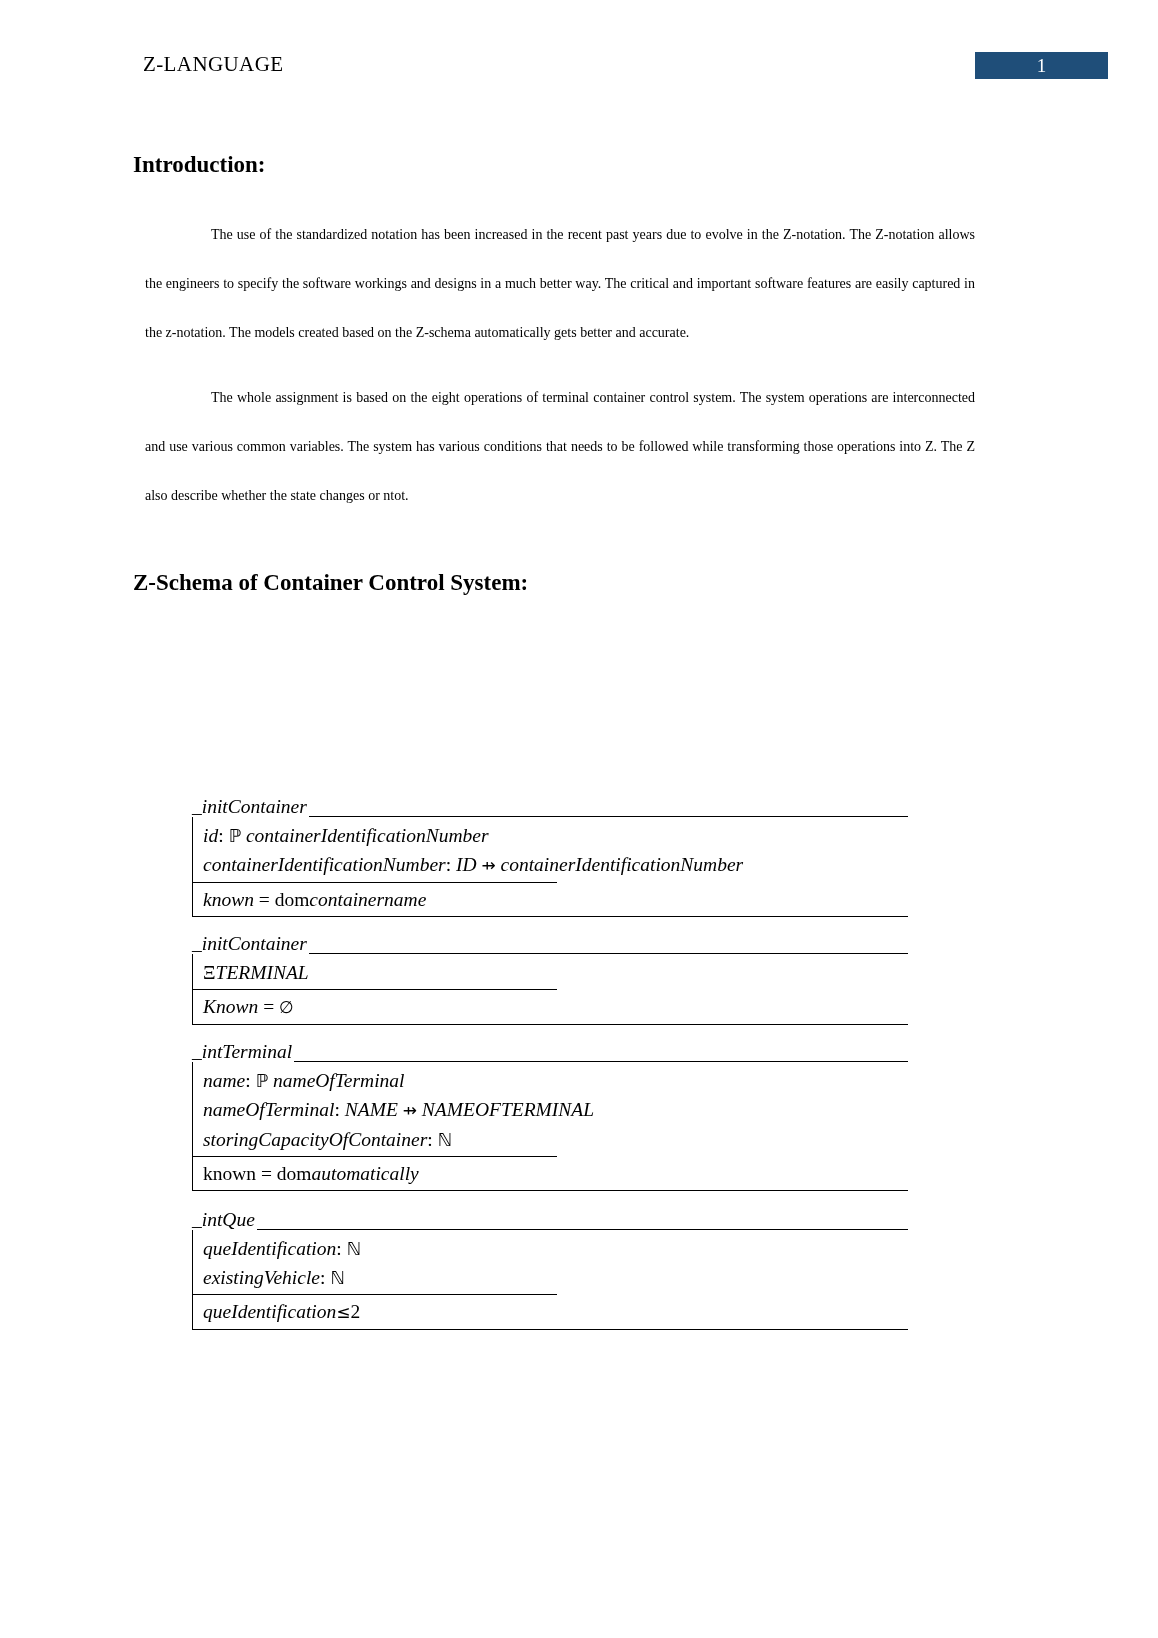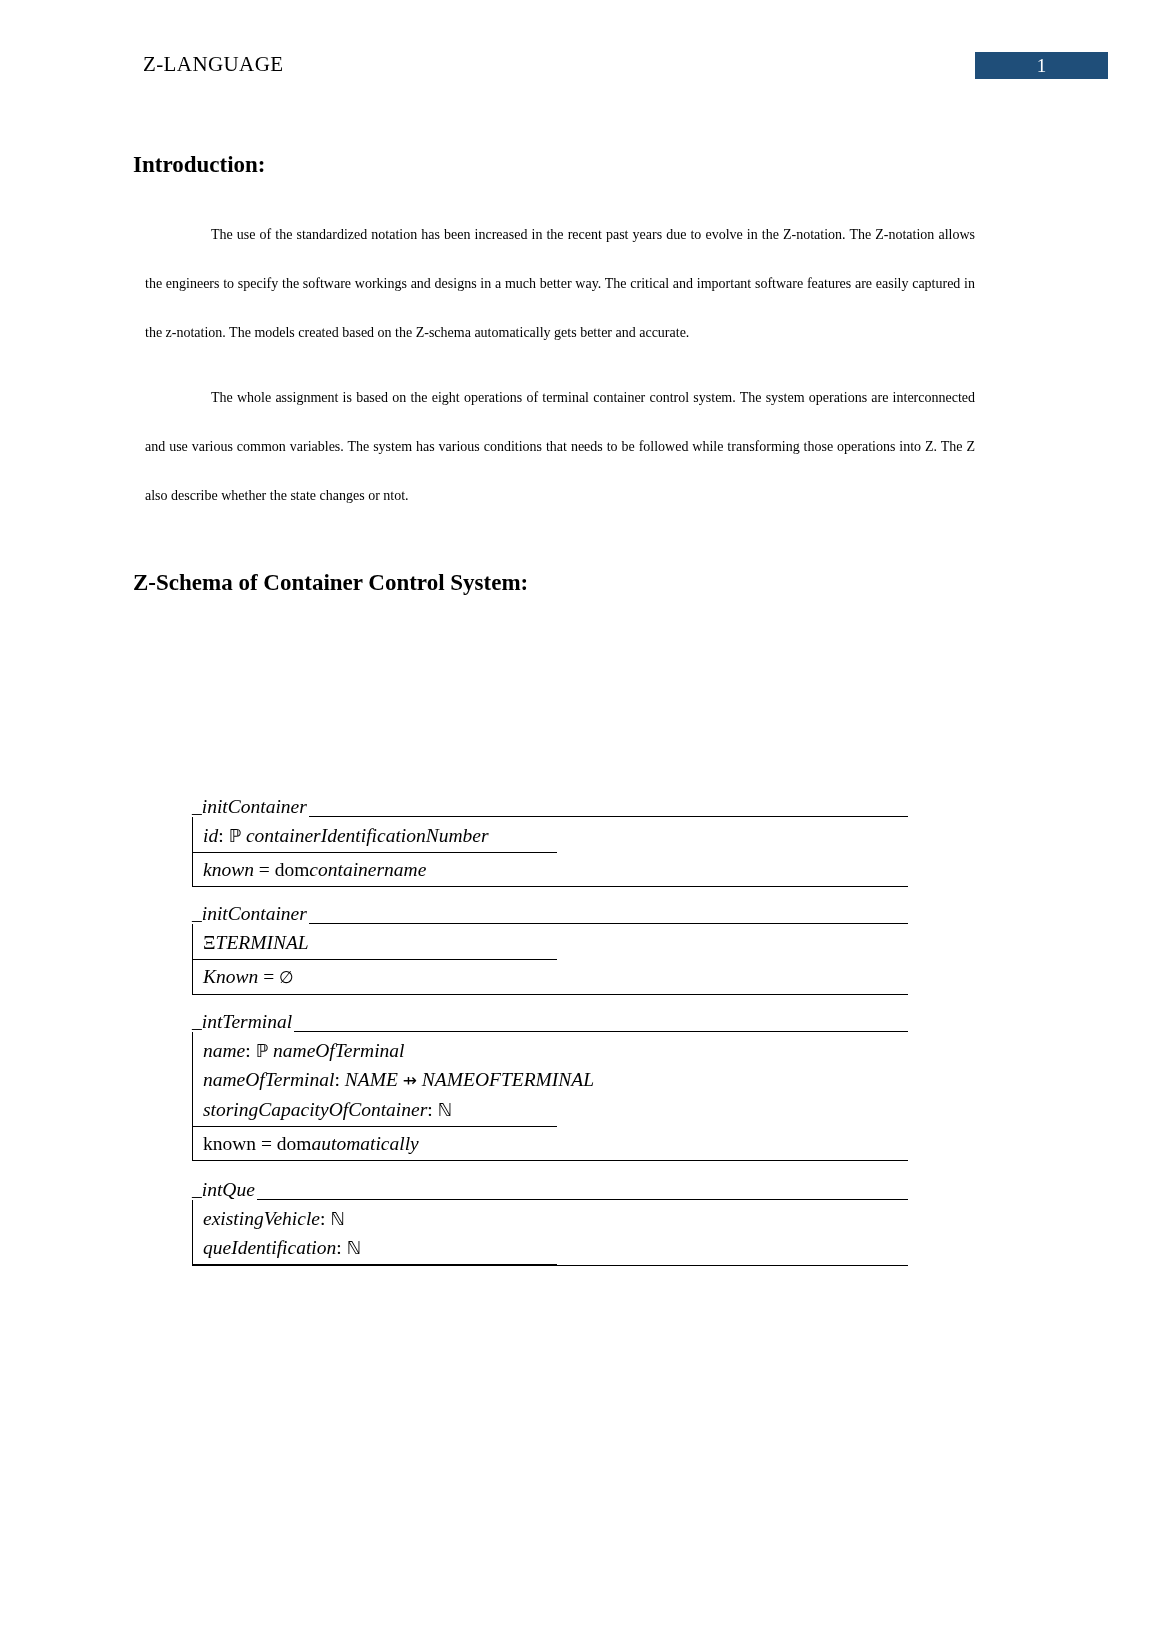--- a/index.html
+++ b/index.html
@@ -181,20 +181,21 @@
   </div>
 
   <div class="schema-area" id="schema-area">
       <div class="zschema">
         <div class="z-titlebar">
           <span class="z-name">_initContainer</span>
           <span class="z-topline"></span>
         </div>
         <div class="z-decl">
           <div class="z-line"><span>id</span><span class="upright">: </span><span class="bbsym">ℙ</span><span> containerIdentificationNumber</span></div>
+          <div class="z-line"><span>containerIdentificationNumber</span><span class="upright">: </span><span>ID </span><span class="opsym">⇸</span><span> containerIdentificationNumber</span></div>
         </div>
         <div class="z-middiv"></div>
         <div class="z-pred">
           <div class="z-line"><span>known</span><span class="upright"> = dom</span><span>containername</span></div>
         </div>
         <div class="z-bottomline"></div>
       </div>
       <div class="zschema">
         <div class="z-titlebar">
           <span class="z-name">_initContainer</span>
@@ -224,21 +225,24 @@
           <div class="z-line"><span class="upright">known = dom</span><span>automatically</span></div>
         </div>
         <div class="z-bottomline"></div>
       </div>
       <div class="zschema">
         <div class="z-titlebar">
           <span class="z-name">_intQue</span>
           <span class="z-topline"></span>
         </div>
         <div class="z-decl">
+          <div class="z-line"><span>queIdentification</span><span class="upright">: </span><span class="bbsym">ℕ</span></div>
           <div class="z-line"><span>existingVehicle</span><span class="upright">: </span><span class="bbsym">ℕ</span></div>
-          <div class="z-line"><span>queIdentification</span><span class="upright">: </span><span class="bbsym">ℕ</span></div>
-        </div>
-        <div class="z-middiv"></div>
+        </div>
+        <div class="z-middiv"></div>
+        <div class="z-pred">
+          <div class="z-line"><span>queIdentification</span><span class="opsym">≤</span><span class="upright">2</span></div>
+        </div>
         <div class="z-bottomline"></div>
       </div>
     </div>
 
 </div>
 
 </body></html>

